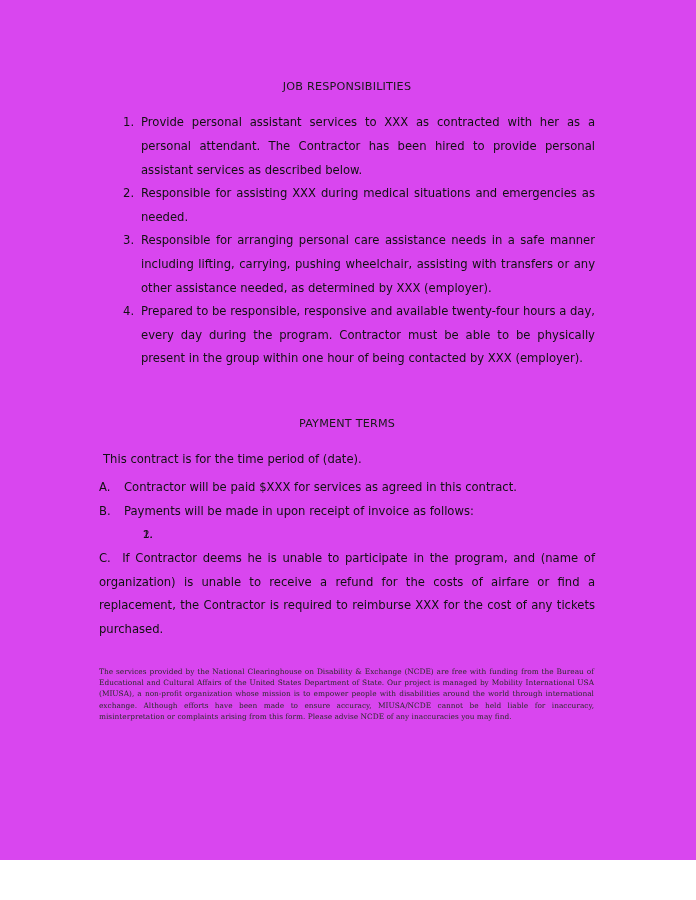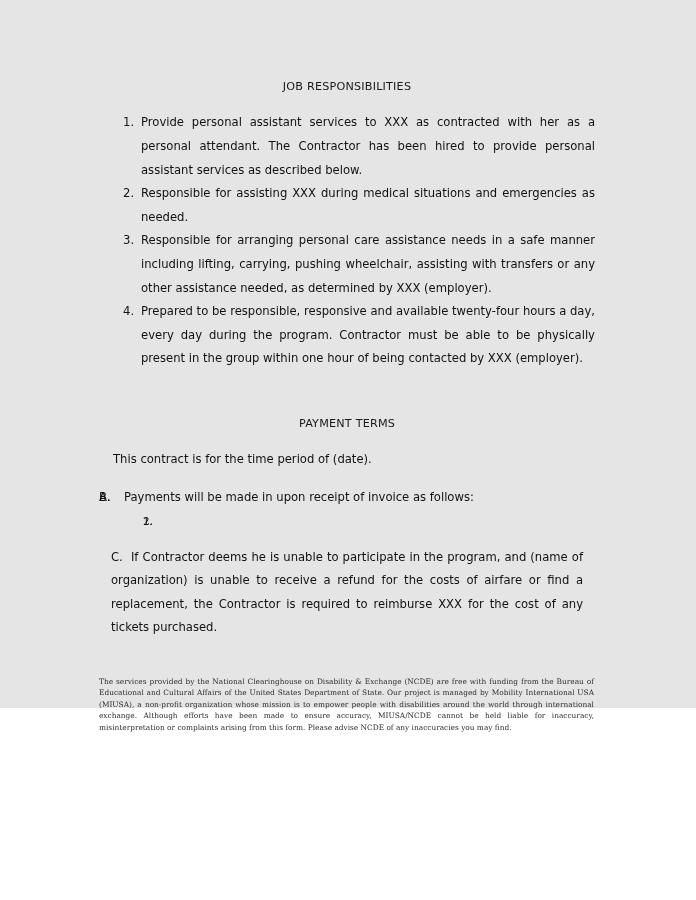--- a/index.html
+++ b/index.html
@@ -10,22 +10,22 @@
   body {
     width: 696px;
     height: 900px;
     overflow: hidden;
     font-family: "DejaVu Sans", "Liberation Sans", sans-serif;
     color: #000000;
   }
   .page {
     position: relative;
     width: 696px;
-    height: 708px;
-    background: #e5e5e5;
+    height: 860px;
+    background: #d946ef;
     box-sizing: border-box;
     padding: 80px 101px 0 99px;
   }
   .section-heading {
     text-align: center;
     font-size: 11.2px;
     letter-spacing: 0.2px;
     line-height: 1.2;
     margin: 0 0 18px 0;
     color: #1a1a1a;
@@ -52,21 +52,21 @@
     font-size: 11.6px;
     line-height: 23.6px;
     white-space: pre;
   }
   .spacer-lg { height: 46px; }
   .spacer-md { height: 24px; }
 
   .para {
     font-size: 11.6px;
     line-height: 23.6px;
-    margin: 14px;
+    margin: 4px;
     color: #111111;
   }
   .lettered {
     list-style: none;
     margin: 0;
     padding: 0;
   }
   .lettered > li {
     position: relative;
     padding-left: 25px;
@@ -98,21 +98,21 @@
     top: 0;
     font-family: "DejaVu Serif", "Liberation Serif", serif;
     font-size: 10.4px;
     white-space: pre;
   }
   .para-c {
     text-align: justify;
     text-justify: inter-word;
     font-size: 11.6px;
     line-height: 23.6px;
-    margin: 12px;
+    margin: 0;
     color: #111111;
     text-indent: 0;
   }
   .footer-note {
     font-family: "DejaVu Serif", "Liberation Serif", serif;
     font-size: 7.4px;
     line-height: 11.4px;
     color: #2b2b2b;
     text-align: justify;
     text-justify: inter-word;
@@ -148,20 +148,21 @@
 
   <div class="spacer-lg"></div>
 
   <div class="section-heading">PAYMENT TERMS</div>
 
   <div class="para">This contract is for the time period of (date).</div>
 
   <ul class="lettered">
     <li>
       <span class="marker">A.</span>
+      <span>Contractor will be paid  $XXX for services as agreed in this contract.</span>
     </li>
     <li>
       <span class="marker">B.</span>
       <span>Payments will be made in upon receipt of invoice as follows:</span>
     </li>
   </ul>
 
   <ul class="sub-list">
     <li>
       <span class="marker">1.</span>

